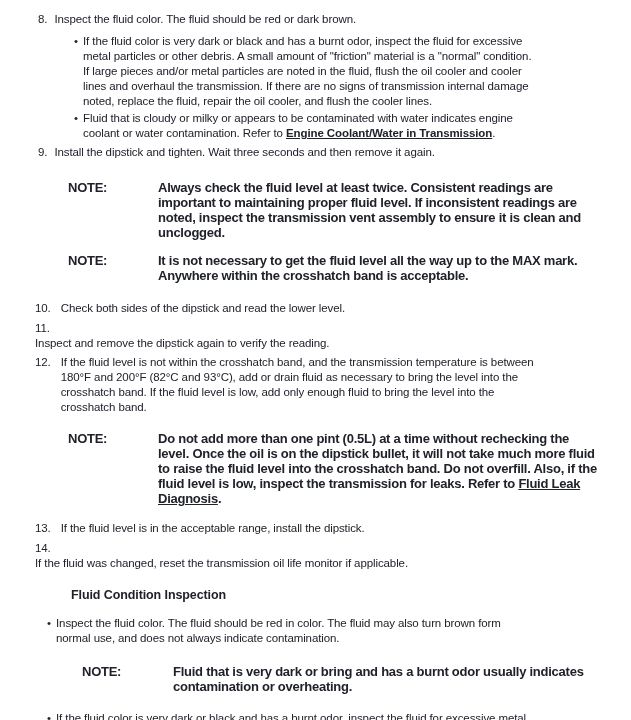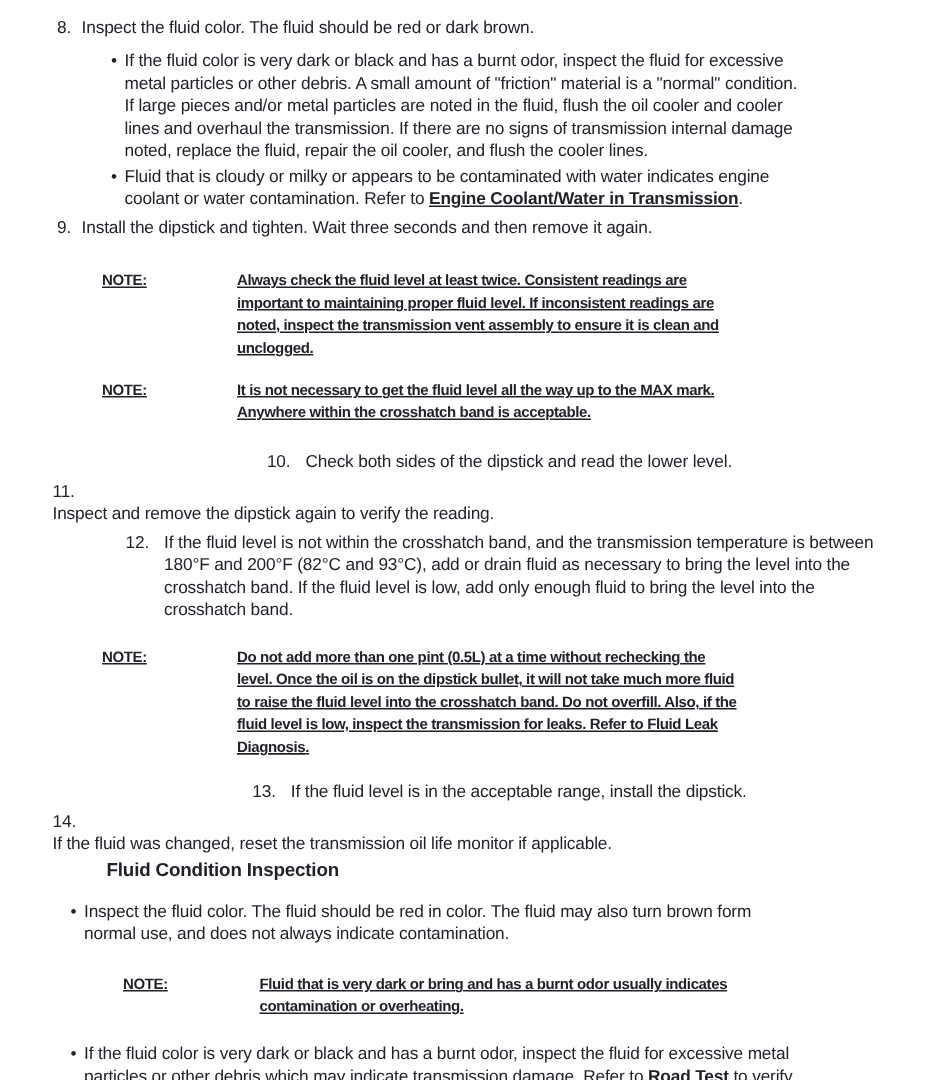--- a/index.html
+++ b/index.html
@@ -14,31 +14,31 @@
     letter-spacing: -0.1px;
     color: #20222a;
   }
   .page { padding-top: 12px; width: 631px; }
 
   
   .num-item { display: flex; align-items: flex-start; }
   .num-item .num { flex: none; white-space: pre; }
   .num-item.d1 { margin-left: 38px; }
   .num-item.d1 .num { margin-right: 7px; }
-  .num-item.d2 { margin-left: 35px; justify-content: center; }
+  .num-item.d2 { margin-left: 35px; }
   .num-item.d2 .num { margin-right: 10px; }
   .txt { white-space: pre; }
 
   
   .sub-bullet { display: flex; align-items: flex-start; margin-left: 74px; }
   .dot { flex: none; width: 9px; white-space: pre; }
 
   
   .note { display: flex; align-items: flex-start; margin-left: 68px;
-          font-weight: bold; font-size: 10px; letter-spacing: -0.25px; text-decoration: underline; }
+          font-weight: bold; font-size: 13px; letter-spacing: -0.25px; }
   .note .note-label { flex: none; width: 90px; white-space: pre; }
   .note .note-body { white-space: pre; }
   .note.deep { margin-left: 82px; }
   .note.deep .note-label { width: 91px; }
 
   
   .heading { margin-left: 29px; font-weight: bold; font-size: 12.5px; letter-spacing: -0.1px; }
 
   
   .top-bullet { display: flex; align-items: flex-start; margin-left: 47px; }
@@ -52,21 +52,21 @@
   #i8b2 { margin-top: 2px; }
   #i9   { margin-top: 4px; }
   #n1   { margin-top: 20px; }
   #n2   { margin-top: 13px; }
   #i10  { margin-top: 18px; }
   #i11  { margin-top: 5px; flex-direction: column; }
   #i12  { margin-top: 4px; }
   #n3   { margin-top: 16px; }
   #i13  { margin-top: 15px; }
   #i14  { margin-top: 5px; flex-direction: column; }
-  #h1   { margin-top: 2px; padding-left: 42px; }
+  #h1   { margin-top: 17px; padding-left: 42px; }
   #fb1  { margin-top: 13px; }
   #n4   { margin-top: 18px; }
   #fb2  { margin-top: 17px; }
 </style>
 </head>
 <body>
 
 <div class="page">
 
   <div class="num-item d1" id="i8">

